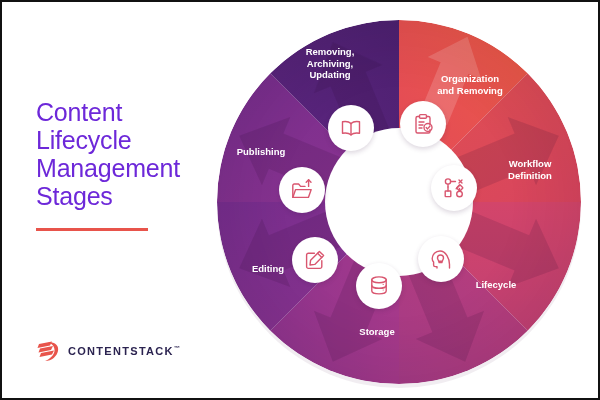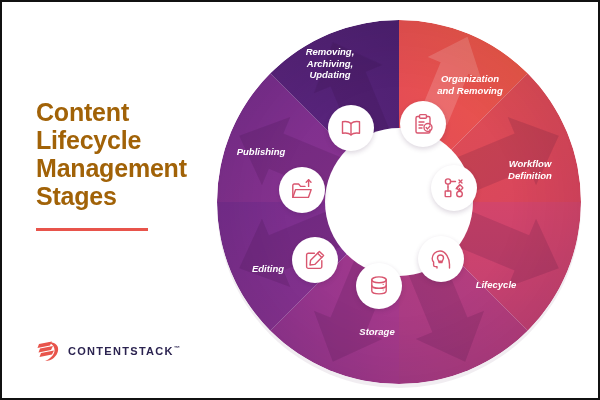--- a/index.html
+++ b/index.html
@@ -19,22 +19,22 @@
 
   
   #left-panel {
     position:absolute;
     left:34px; top:96px;
     width:180px;
   }
   #page-title {
     font-size:25px;
     line-height:28px;
-    font-weight:bold;
-    color:#a16207;
+    font-weight:normal;
+    color:#6d28d9;
     letter-spacing:-0.2px;
     white-space:pre-line;
   }
   #accent-rule {
     margin-top:18px;
     width:112px; height:3px;
     background:#e8544b;
   }
 
   
@@ -69,21 +69,20 @@
 
   .seg-label {
     position:absolute;
     color:#ffffff;
     font-size:9.5px;
     font-weight:bold;
     line-height:11.5px;
     text-align:center;
     white-space:pre-line;
     pointer-events:none;
-    font-style:italic;
   }
 
   .icon-bubble {
     position:absolute;
     width:46px; height:46px;
     border-radius:50%;
     background:#ffffff;
     box-shadow:0 2px 5px rgba(60,30,70,.18);
     display:flex;
     align-items:center;

